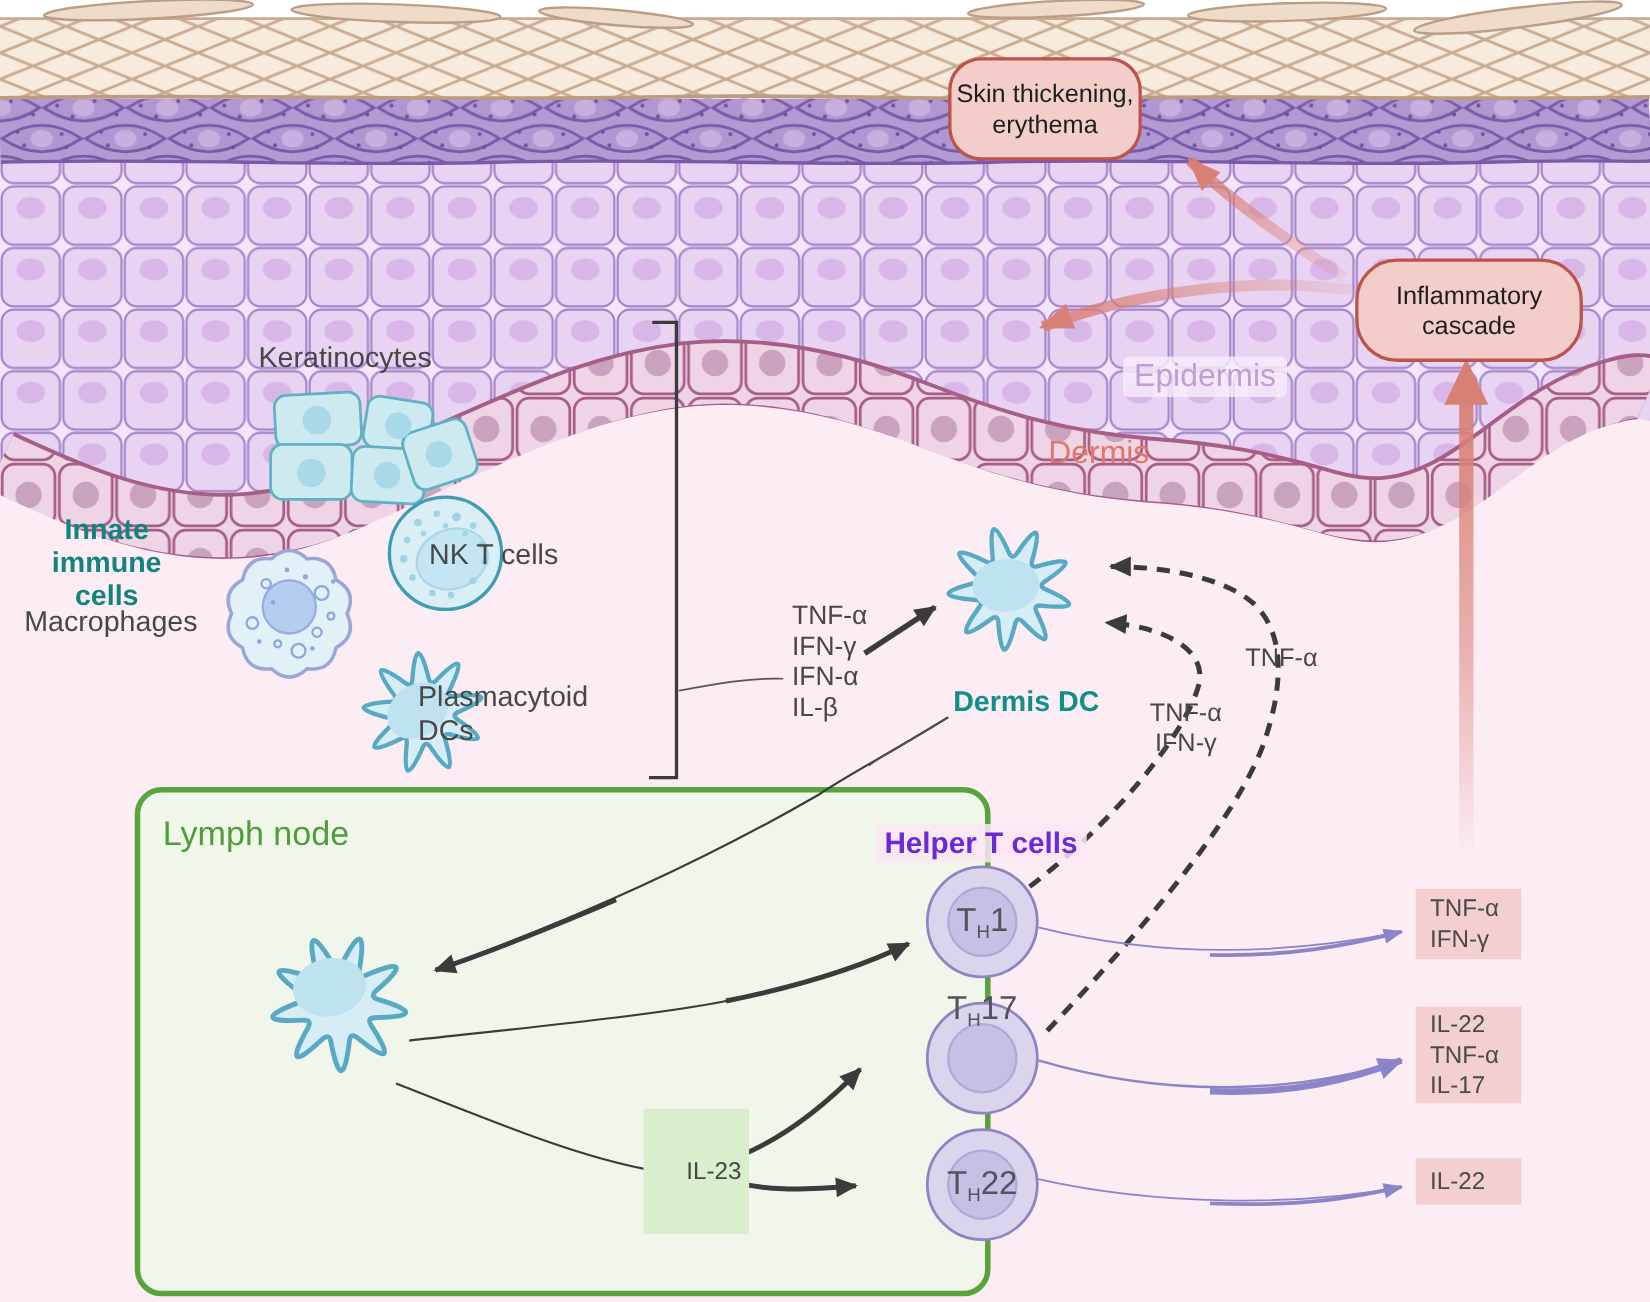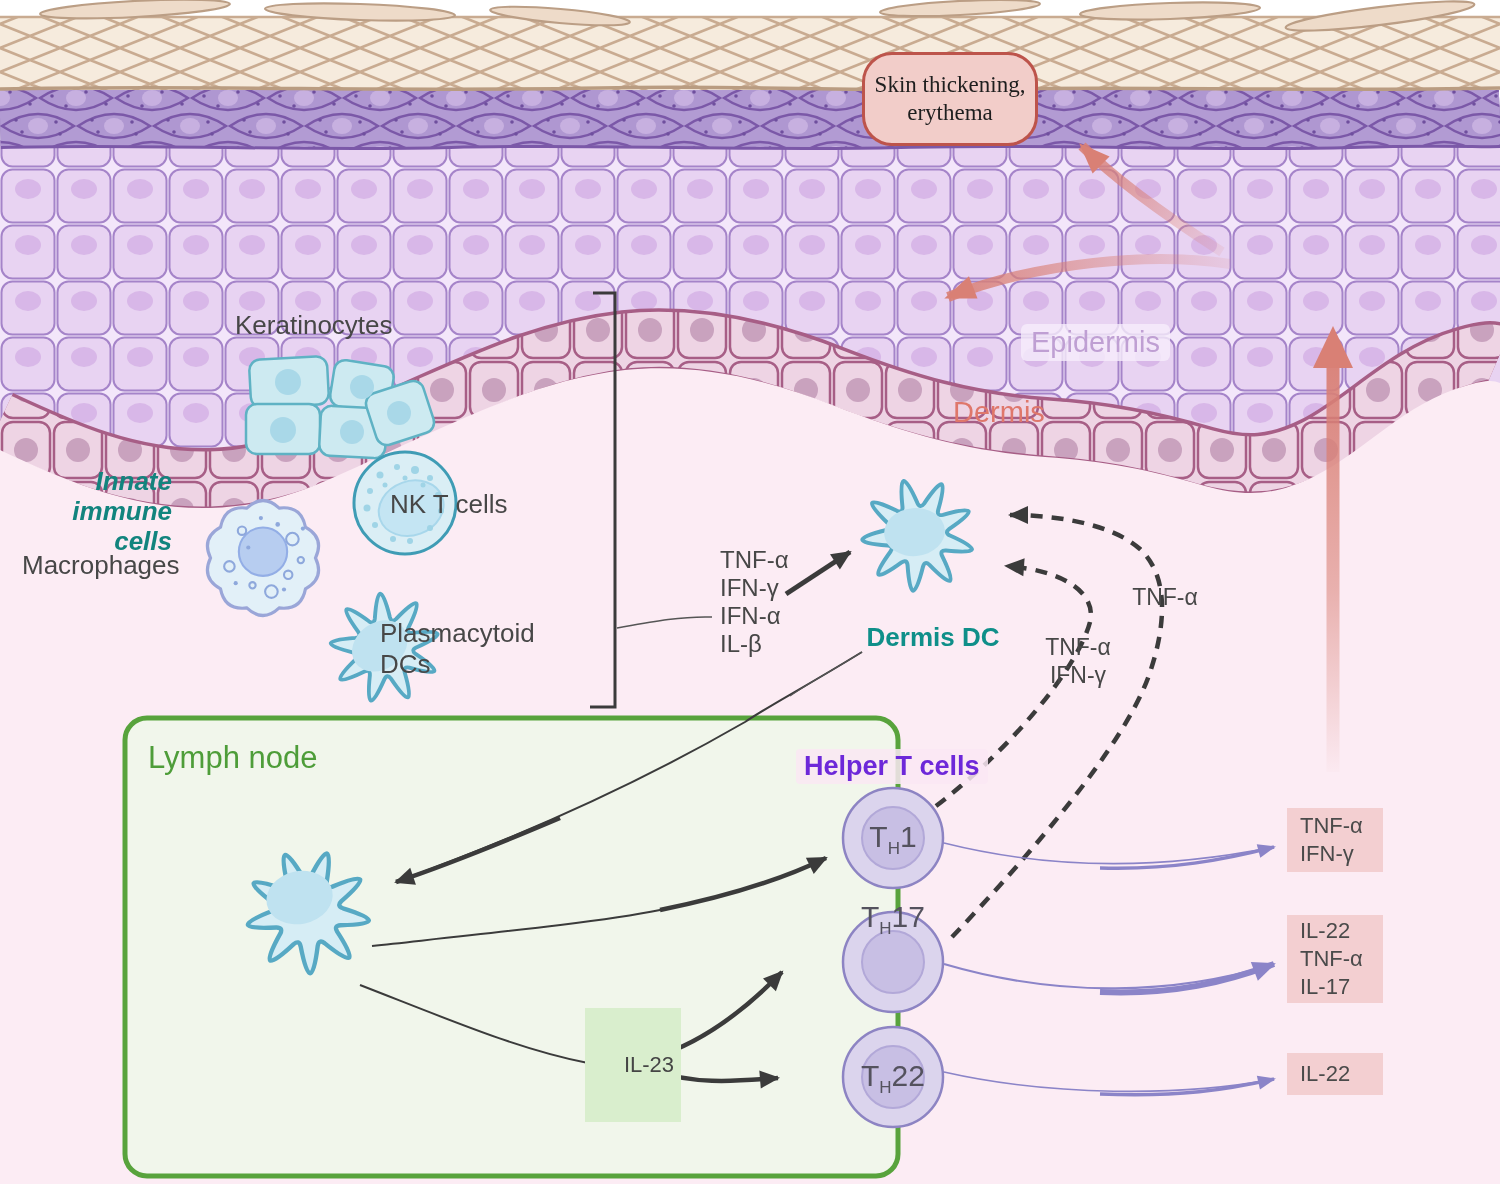--- a/index.html
+++ b/index.html
@@ -3,21 +3,21 @@
 <meta charset="utf-8">
 <style>
   html,body{margin:0;padding:0;background:#ffffff;}
   #stage{position:relative;width:1500px;height:1184px;overflow:hidden;background:#ffffff;
          font-family:"Liberation Sans", sans-serif;}
   #art{position:absolute;left:0;top:0;}
   .lbl{position:absolute;color:#474747;}
   .prel{white-space:pre-line;}
   .callout{position:absolute;background:#f2cdc9;border:3px solid #bd544b;border-radius:38px;
            display:flex;align-items:center;justify-content:center;text-align:center;
-           font-size:23px;line-height:1.22;color:#1e1e1e;white-space:pre-line;font-family:Liberation Serif, serif;}
+           font-size:23px;line-height:1.22;color:#1e1e1e;white-space:pre-line;}
   .outbox{position:absolute;left:1287px;width:96px;background:#f3cfd1;display:flex;align-items:center;
           font-size:22px;line-height:28px;color:#4a4a4a;white-space:pre-line;padding-left:13px;box-sizing:border-box;}
   .thlabel{position:absolute;width:100px;text-align:center;font-size:30px;color:#54525e;}
   .thlabel sub{font-size:17px;}
   .tag-teal{color:#12847e;font-weight:bold;}
 </style>
 </head>
 <body>
 
 <div id="stage">
@@ -250,22 +250,24 @@
 </svg>
 
 <div class="lbl" style="left:235px;top:310px;font-size:26px;">Keratinocytes</div>
 
 <div class="lbl" style="left:1021px;top:324px;font-size:29px;color:#bf9fd3;background:rgba(246,237,251,0.8);padding:2px 10px;border-radius:6px;">Epidermis</div>
 
 <div class="lbl" style="left:953px;top:396px;font-size:29px;color:#df776b;">Dermis</div>
 
 <div class="callout" style="left:862px;top:52px;width:170px;height:88px;border-radius:30px;">Skin thickening,
 erythema</div>
-
-<div class="lbl prel tag-teal" style="left:22px;top:466px;width:150px;text-align:right;font-size:26px;line-height:30px;font-style:italic;">Innate
+<div class="callout" style="left:1232px;top:235px;width:201px;height:88px;">Inflammatory
+cascade</div>
+
+<div class="lbl prel tag-teal" style="left:22px;top:466px;width:150px;text-align:center;font-size:26px;line-height:30px;">Innate
 immune cells</div>
 <div class="lbl" style="left:22px;top:550px;font-size:26px;">Macrophages</div>
 <div class="lbl" style="left:390px;top:489px;font-size:26px;">NK T cells</div>
 <div class="lbl prel" style="left:380px;top:618px;font-size:26px;line-height:31px;">Plasmacytoid
 DCs</div>
 
 <div class="lbl prel" style="left:720px;top:546px;font-size:24px;line-height:28px;">TNF-α
 IFN-γ
 IFN-α
 IL-β</div>

